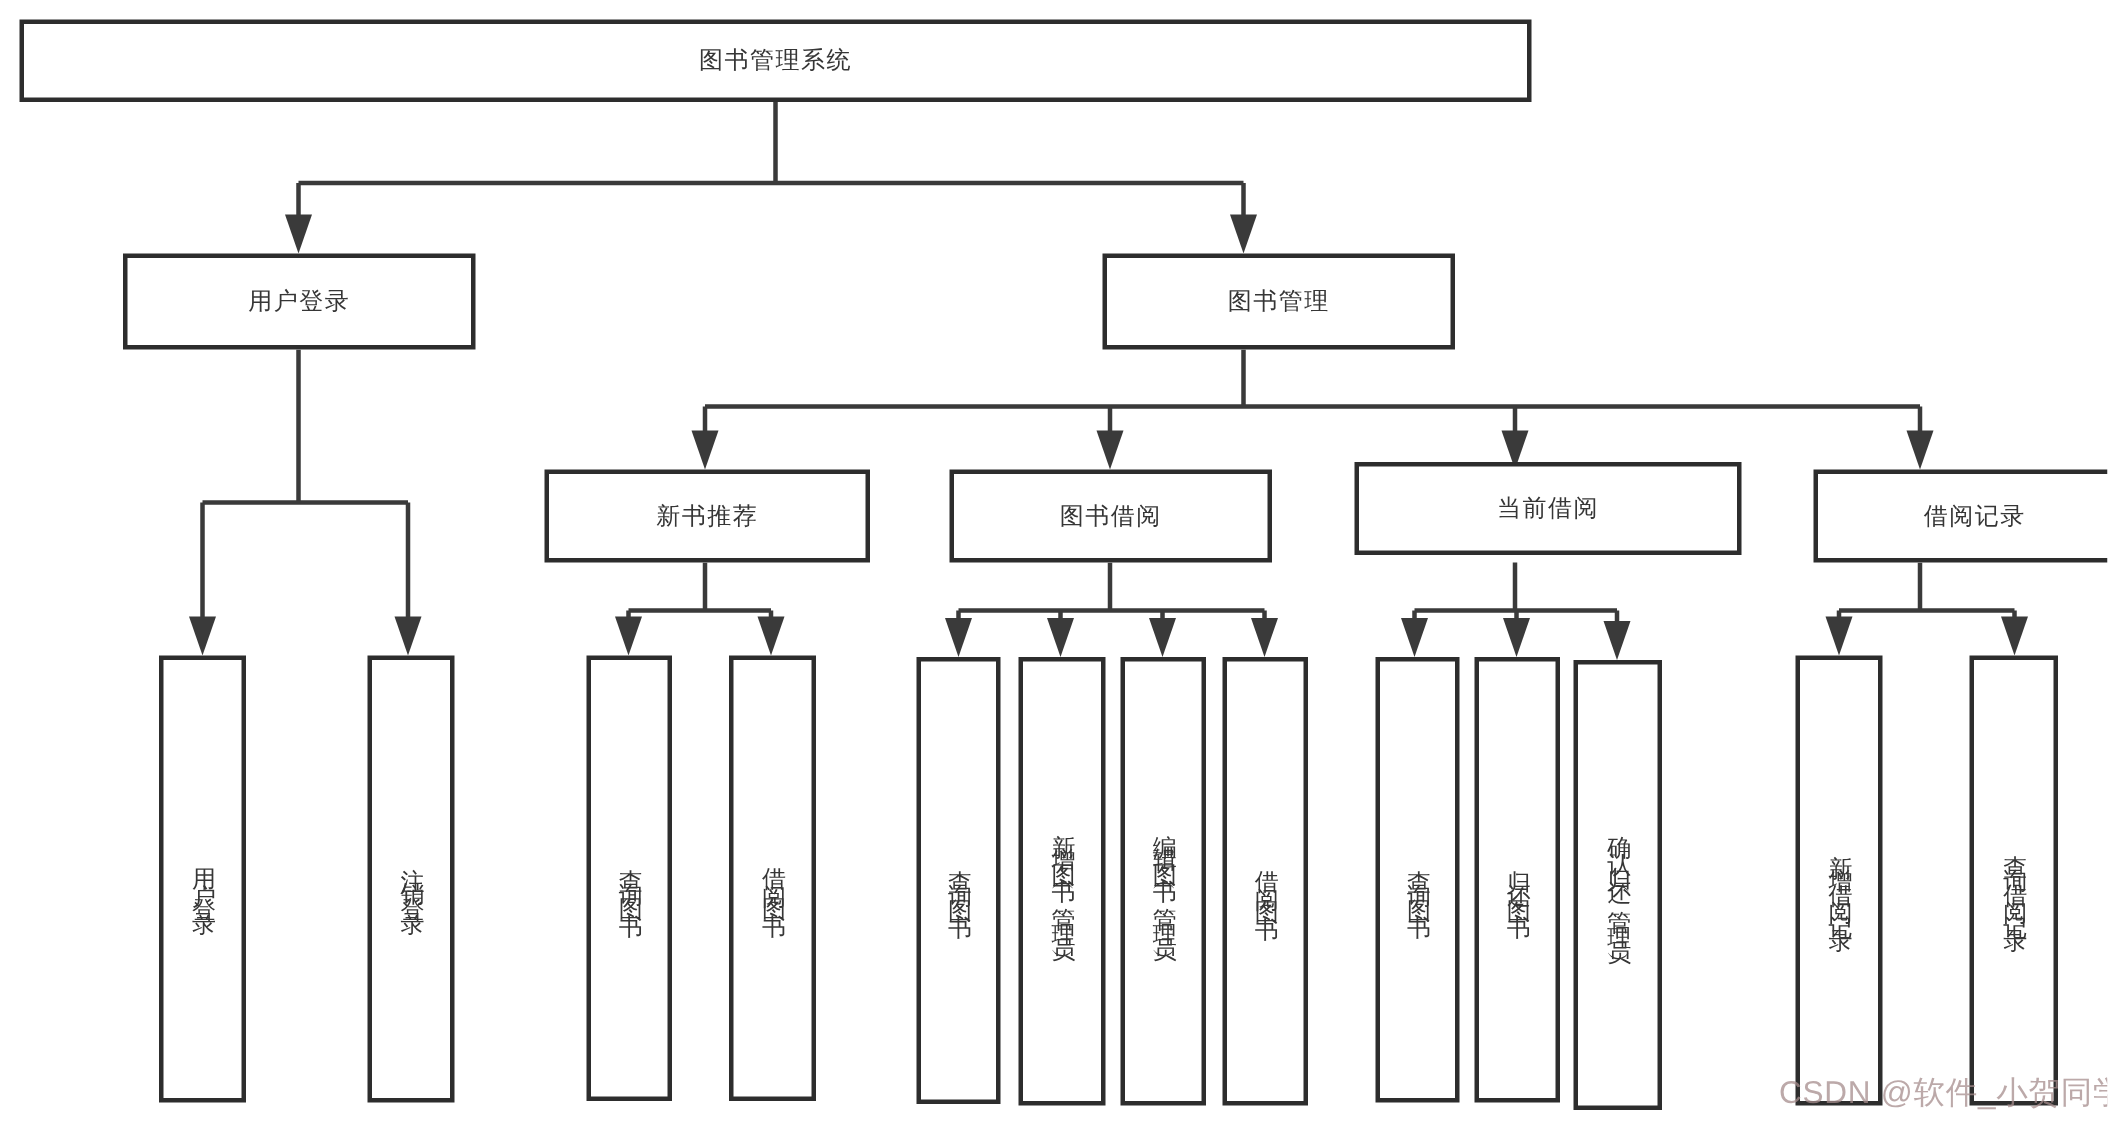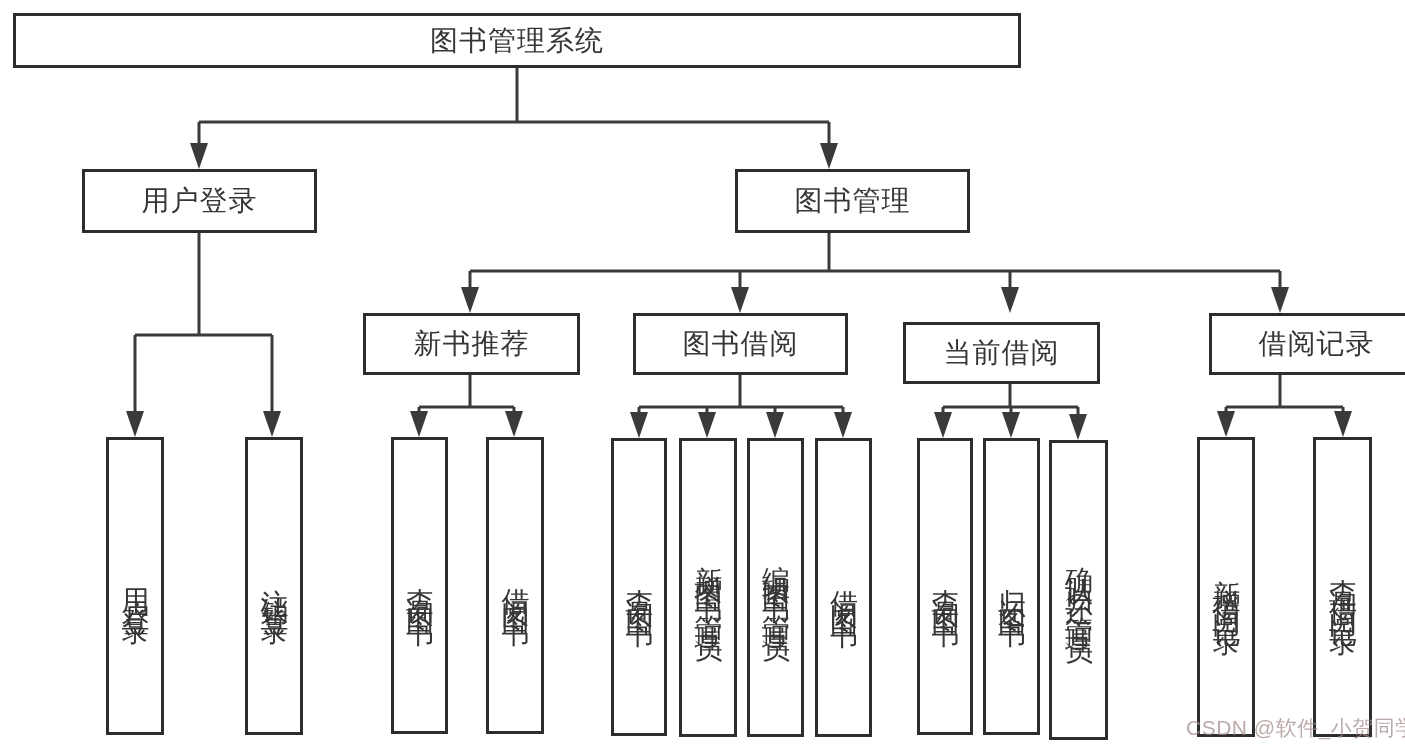--- a/index.html
+++ b/index.html
@@ -13,21 +13,21 @@
   #connectors{position:absolute;left:0;top:0;width:1405px;height:747px;}
   .box{
     position:absolute;
     box-sizing:border-box;
     border:3px solid #2d2d2d;
     background:#ffffff;
     display:flex;
     align-items:center;
     justify-content:center;
     color:#363636;
-    font-size:28px;
+    font-size:16px;
     letter-spacing:1px;
     z-index:2;
     font-family:Liberation Serif, serif;
   }
   .vbox .label{
     writing-mode:vertical-rl;
     text-orientation:mixed;
     letter-spacing:10px;
     line-height:1;
   }
@@ -88,21 +88,21 @@
   <div class="box" style="left:712px;top:169px;width:235px;height:64px;margin-left:23px;">
     <span class="label">图书管理</span>
   </div>
 
   <div class="box" style="left:363px;top:313px;width:217px;height:62px;">
     <span class="label">新书推荐</span>
   </div>
   <div class="box" style="left:633px;top:313px;width:215px;height:62px;align-items:center;">
     <span class="label">图书借阅</span>
   </div>
-  <div class="box" style="left:903px;top:322px;width:197px;height:62px;">
+  <div class="box" style="left:903px;top:308px;width:258px;height:62px;">
     <span class="label">当前借阅</span>
   </div>
   <div class="box" style="left:1173px;top:313px;width:215px;height:62px;margin-left:36px;">
     <span class="label">借阅记录</span>
   </div>
 
   <div class="box vbox" style="left:106px;top:437px;width:58px;height:298px;">
     <span class="label">用户登录</span>
   </div>
   <div class="box vbox" style="left:245px;top:437px;width:58px;height:298px;">

